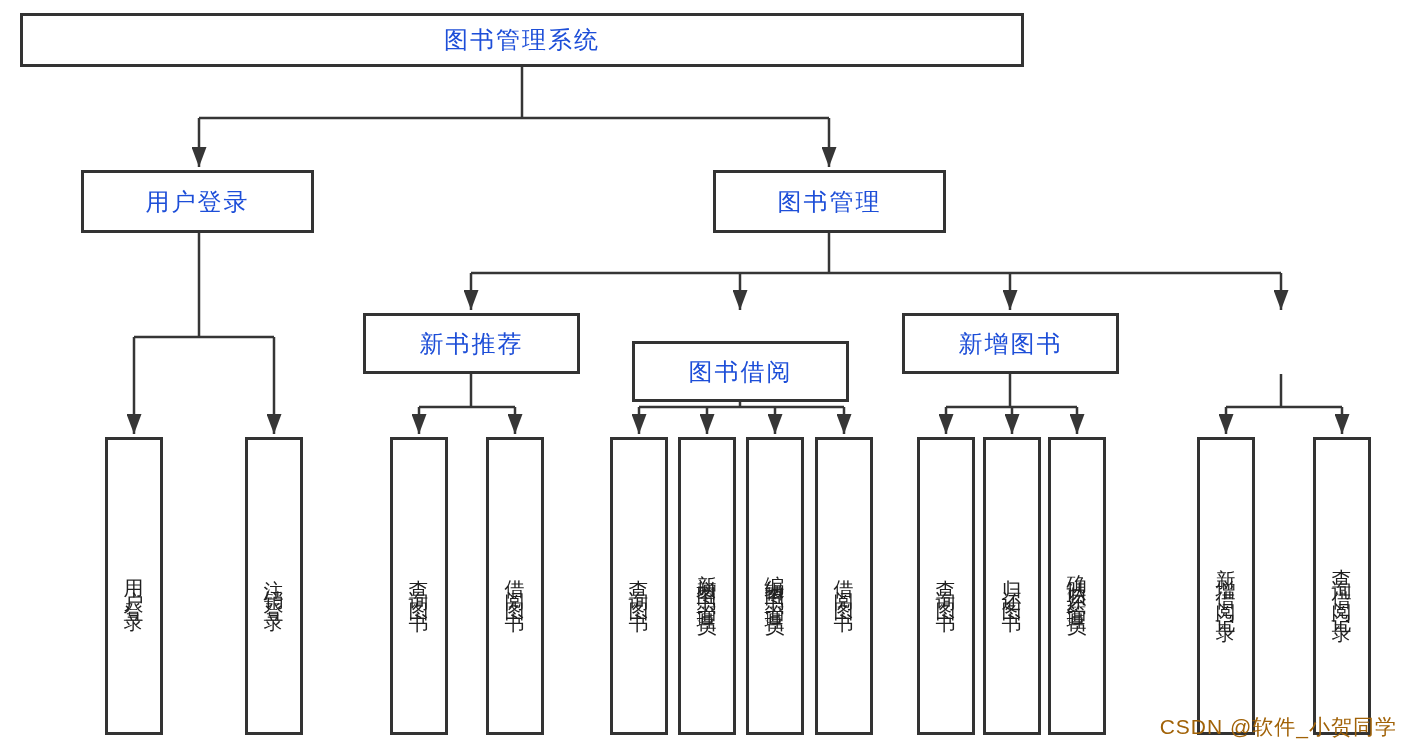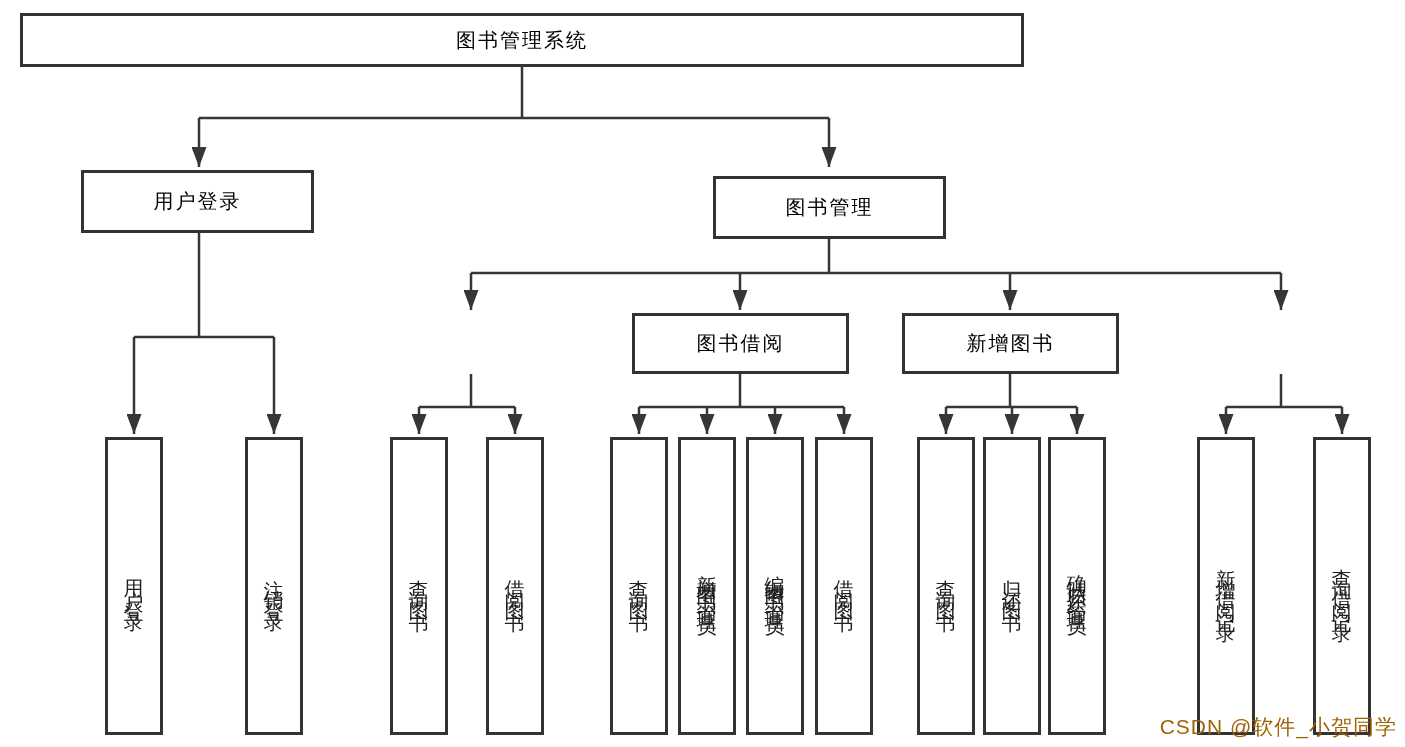--- a/index.html
+++ b/index.html
@@ -15,32 +15,32 @@
   .box {
     position: absolute;
     box-sizing: border-box;
     border: 3px solid #333333;
     background: #ffffff;
     display: flex;
     align-items: center;
     justify-content: center;
   }
   .hlabel {
-    font-size: 20px;
-    color: #000000;
+    font-size: 24px;
+    color: #1d4ed8;
     letter-spacing: 2px;
     white-space: nowrap;
   }
   .root-box  { left: 20px;  top: 13px;  width: 1004px; height: 54px; }
   .l2-box    { top: 170px; width: 233px; height: 63px; }
   .l2-login  { left: 81px; }
-  .l2-manage { left: 713px; margin-top: 6px; }
+  .l2-manage { left: 713px; }
   .l3-box    { top: 313px; width: 217px; height: 61px; }
   .l3-1 { left: 363px; }
-  .l3-2 { left: 632px; }
+  .l3-2 { left: 632px; margin-top: 28px; }
   .l3-3 { left: 902px; }
   .l3-4 { left: 1172px; }
   .leaf { top: 437px; width: 58px; height: 298px; }
   .vtext {
     writing-mode: vertical-rl;
     text-orientation: mixed;
     font-size: 20px;
     color: #1f1f1f;
     letter-spacing: 11px;
     line-height: 1;
@@ -116,20 +116,23 @@
     <span class="hlabel">图书管理系统</span>
   </div>
 
   <div class="box l2-box l2-login">
     <span class="hlabel">用户登录</span>
   </div>
   <div class="box l2-box l2-manage">
     <span class="hlabel">图书管理</span>
   </div>
 
+  <div class="box l3-box l3-1">
+    <span class="hlabel">新书推荐</span>
+  </div>
   <div class="box l3-box l3-2">
     <span class="hlabel">图书借阅</span>
   </div>
   <div class="box l3-box l3-3">
     <span class="hlabel">新增图书</span>
   </div>
 
   <div class="box leaf" style="left:105px">
     <span class="vtext">用户登录</span>
   </div>

